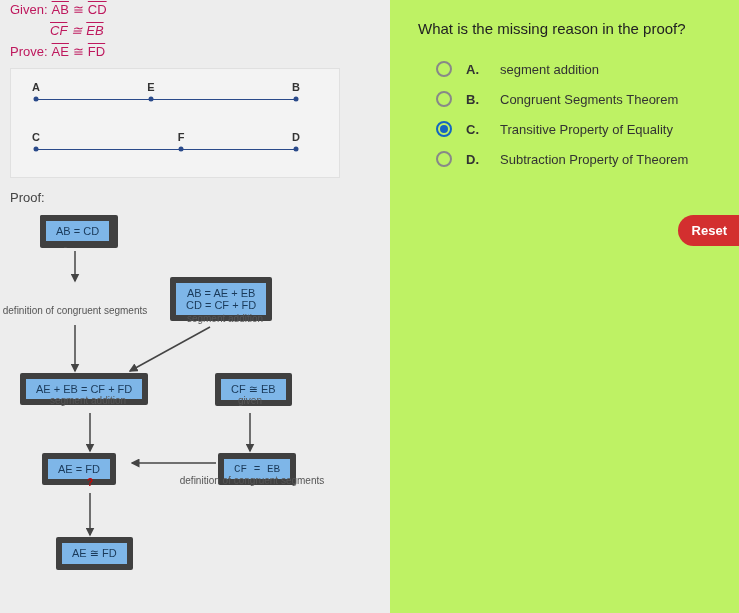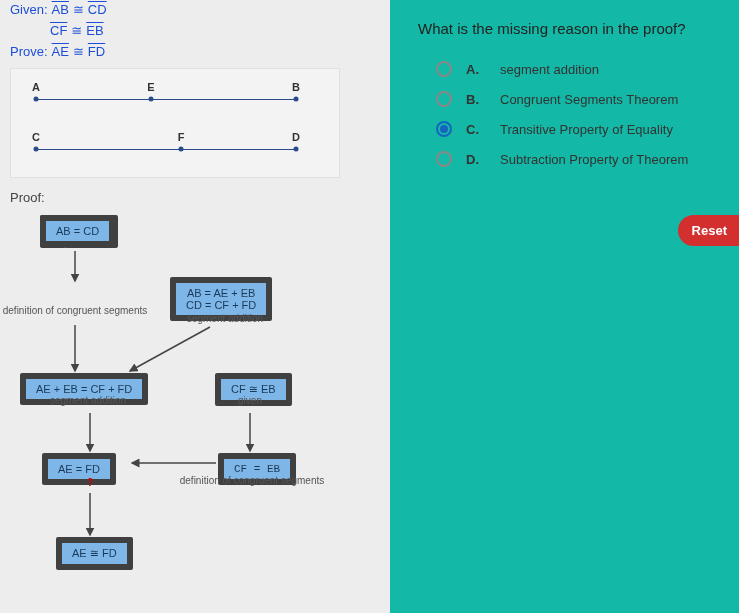--- a/index.html
+++ b/index.html
@@ -14,25 +14,25 @@
     font-size: 13px;
   }
   .left-panel {
     width: 390px;
     background: #ededed;
     padding: 0 10px 10px 10px;
     position: relative;
   }
   .right-panel {
     flex: 1;
-    background: #14b8a6;
+    background: #bef264;
     padding: 20px 8px 20px 28px;
     position: relative;
   }
-  .given-prove { font-size: 13px; color: #1d4ed8; line-height: 1.6; margin-bottom: 0; }
+  .given-prove { font-size: 13px; color: #be185d; line-height: 1.6; margin-bottom: 0; }
   .given-prove .line { display: flex; align-items: center; gap: 4px; }
   .ov { text-decoration: overline; }
   .diagram {
     width: 330px; height: 110px; background: #f3f3f3; border: 1px solid #e0e0e0;
     position: relative; margin: 6px 0 12px 0;
   }
   .dot { position:absolute; width:5px; height:5px; background:#2a4a8a; border-radius:50%; transform:translate(-50%,-50%);}
   .pt-label { position:absolute; font-size:11px; font-weight:bold; color:#333; transform:translate(-50%,-130%);}
   .seg { position:absolute; height:1px; background:#2a4a8a; }
   .proof-title { font-size:13px; color:#444; margin:8px 0 10px 0; }
@@ -66,21 +66,21 @@
 
 <div class="left-panel">
 
   <div class="given-prove">
     <div class="line">
       <span>Given:</span>
       <span class="ov">AB</span>
       <span>≅</span>
       <span class="ov">CD</span>
     </div>
-    <div class="line" style="padding-left:40px;">
+    <div class="line" style="padding-left:40px;font-style:italic;">
       <span class="ov">CF</span>
       <span>≅</span>
       <span class="ov">EB</span>
     </div>
     <div class="line">
       <span>Prove:</span>
       <span class="ov">AE</span>
       <span>≅</span>
       <span class="ov">FD</span>
     </div>

